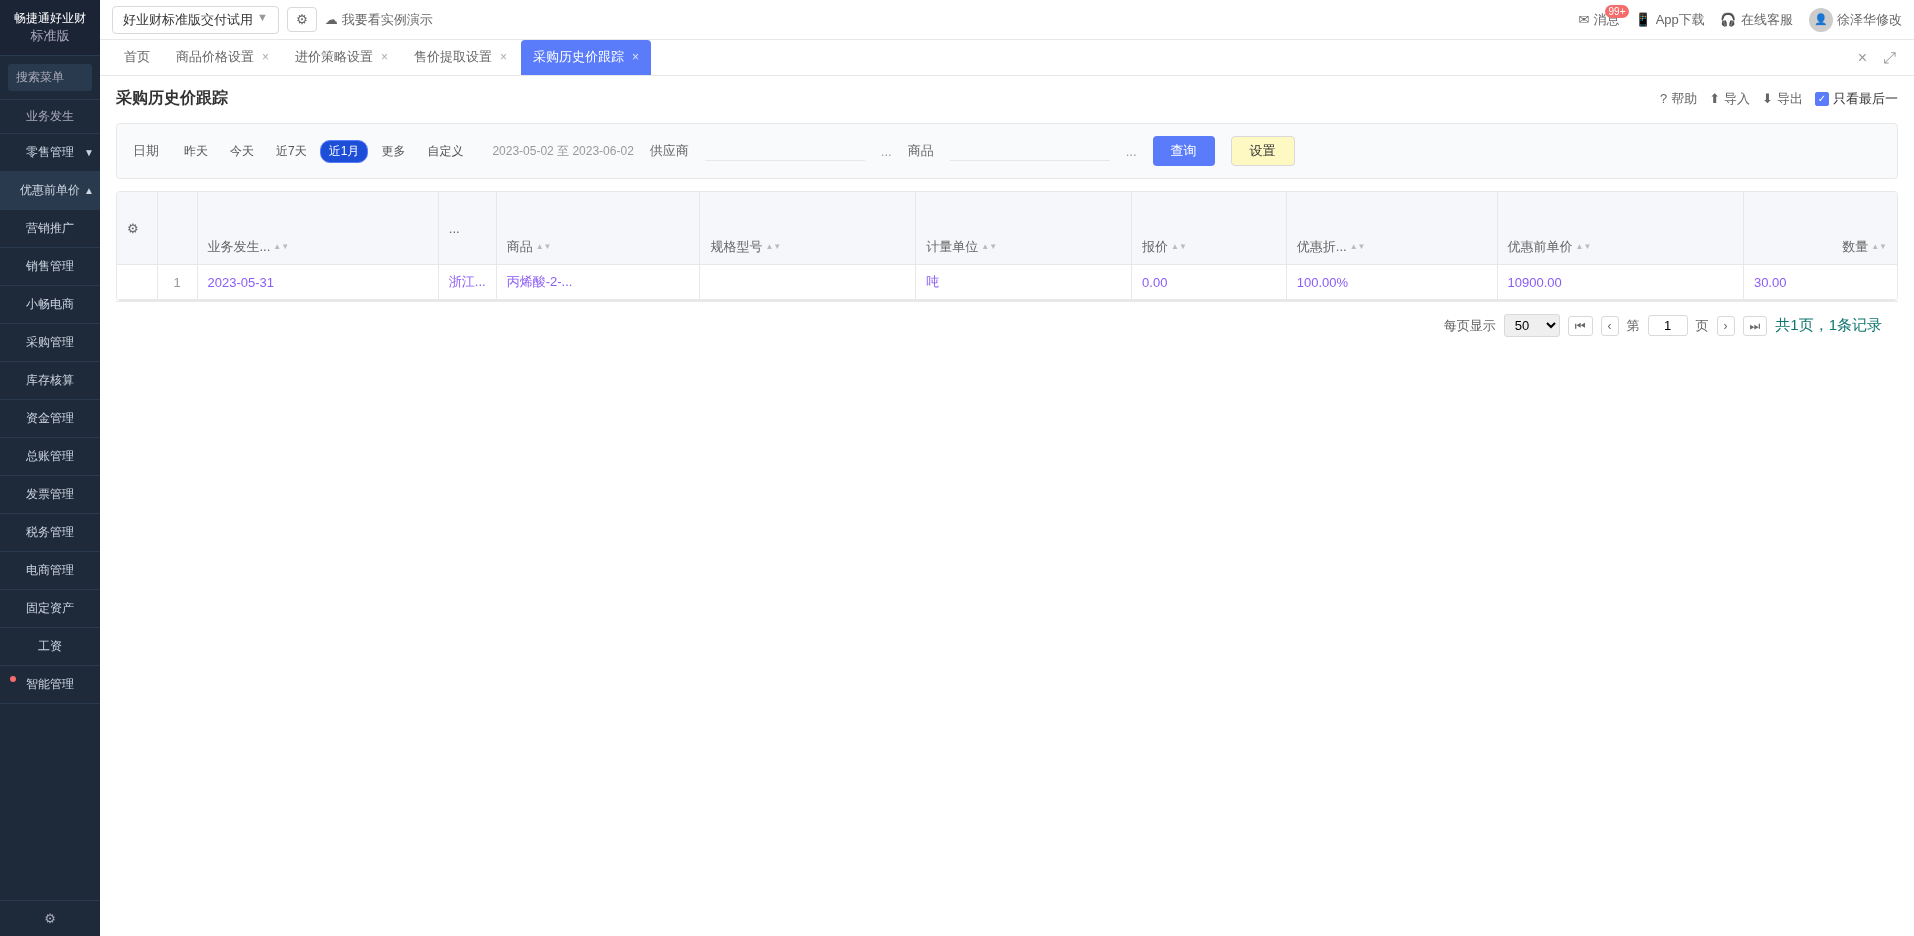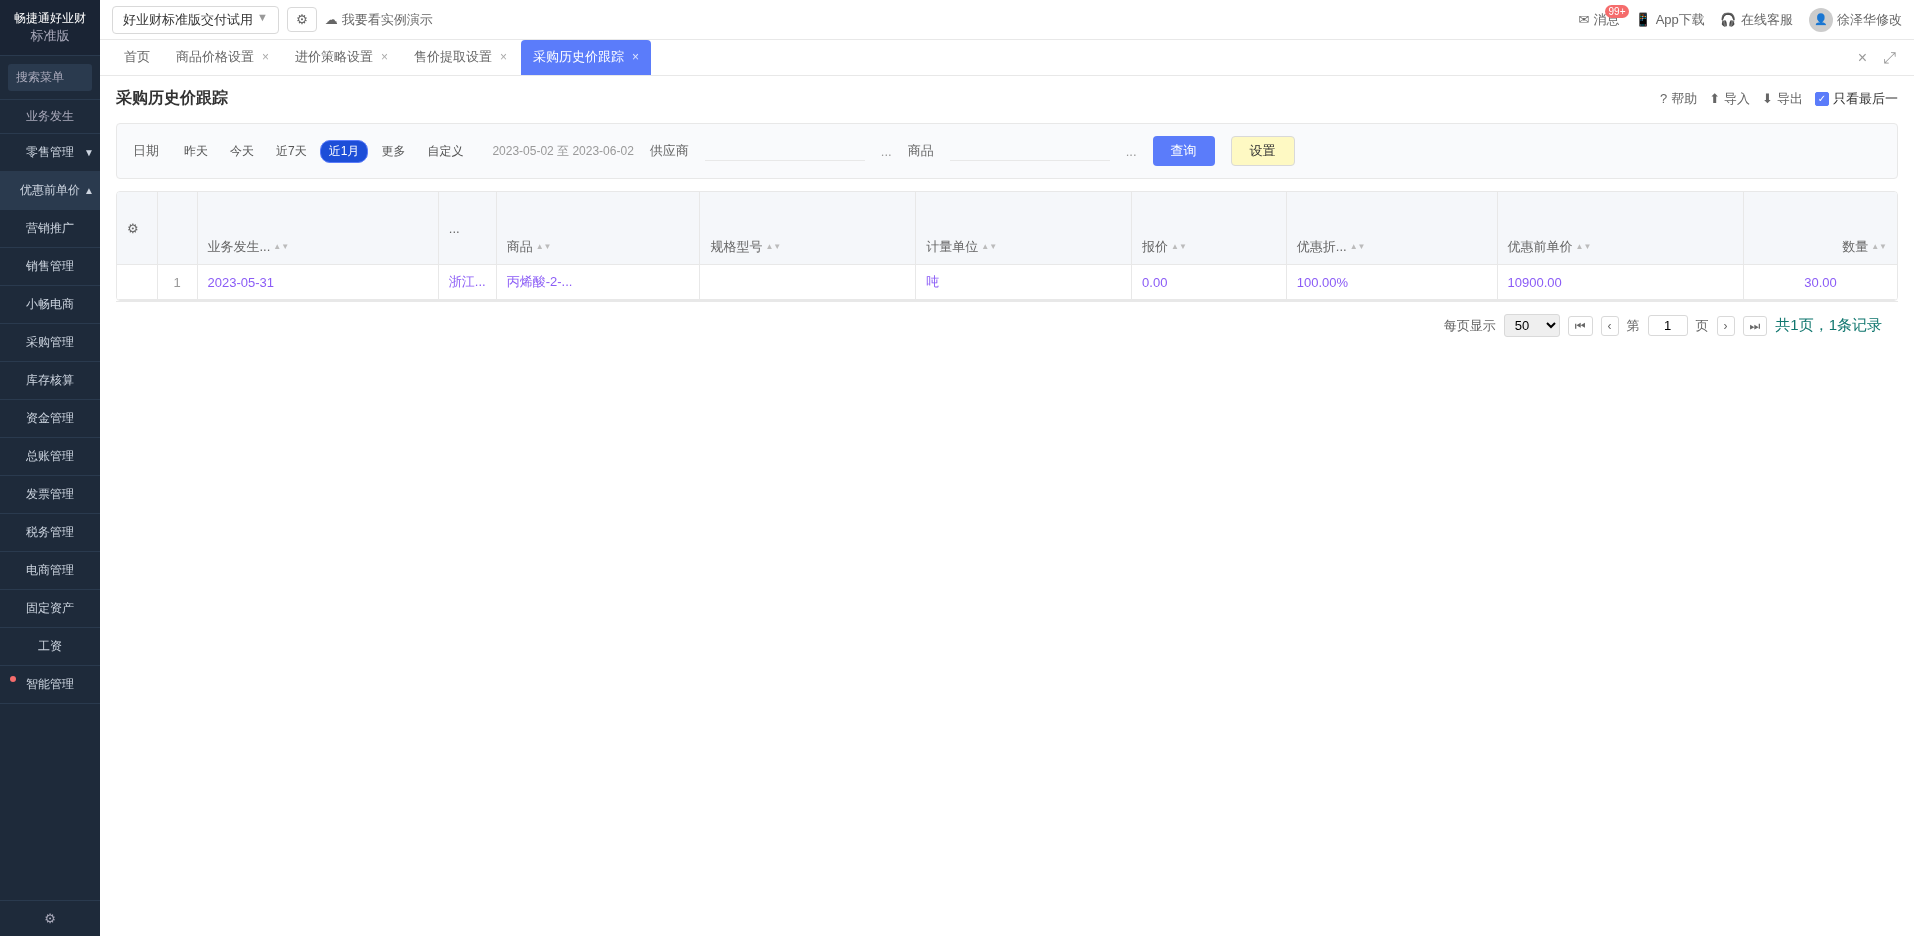--- a/index.html
+++ b/index.html
@@ -344,21 +344,21 @@
               <td></td>
               <td class="col-idx">1</td>
               <td>2023-05-31</td>
               <td>浙江...</td>
               <td>丙烯酸-2-...</td>
               <td></td>
               <td>吨</td>
               <td>0.00</td>
               <td>100.00%</td>
               <td>10900.00</td>
-              <td style="text-align:center;margin-top:9px;">30.00</td>
+              <td style="text-align:left;margin-top:9px;">30.00</td>
             </tr>
           </tbody>
         </table>
       </div>
 
       <div class="pagination">
         <span class="page-size-label">每页显示</span>
         <select class="page-size-select">
           <option>50</option>
           <option>20</option>

